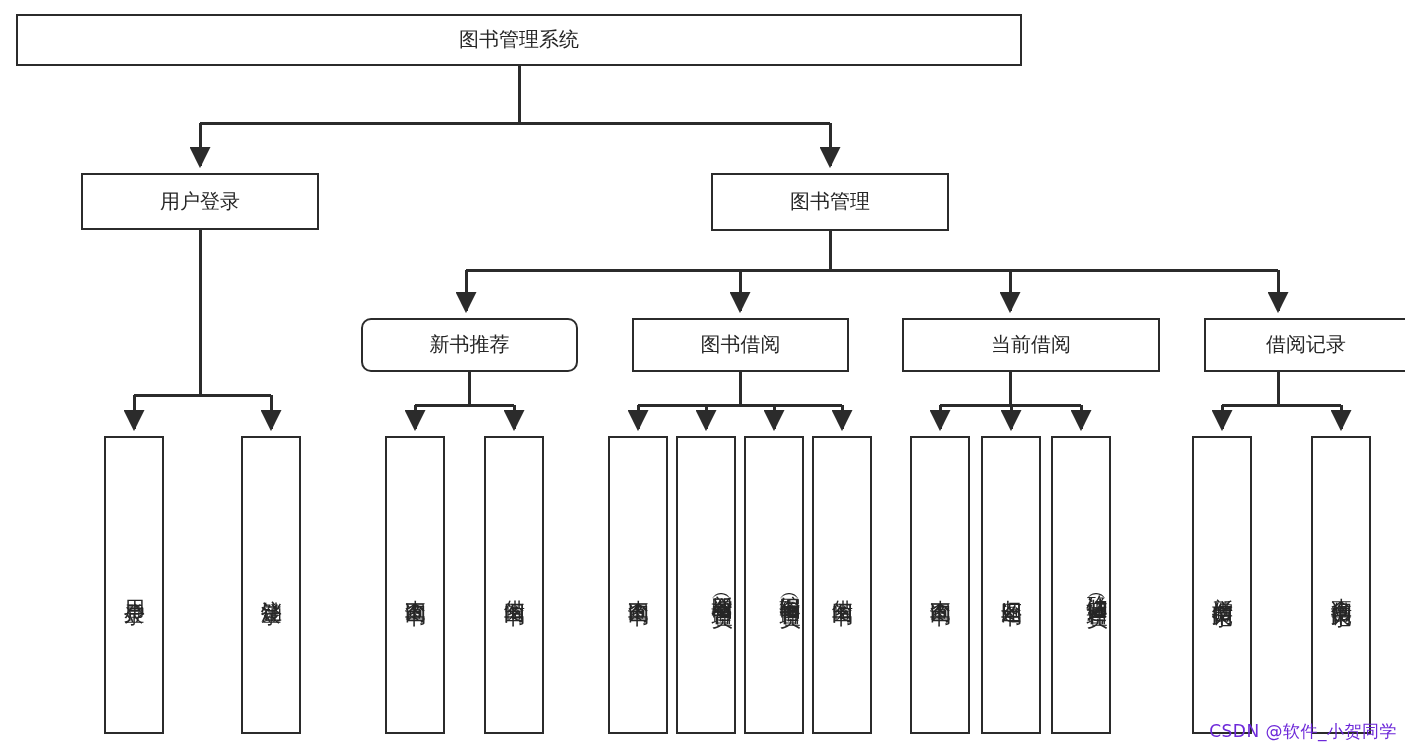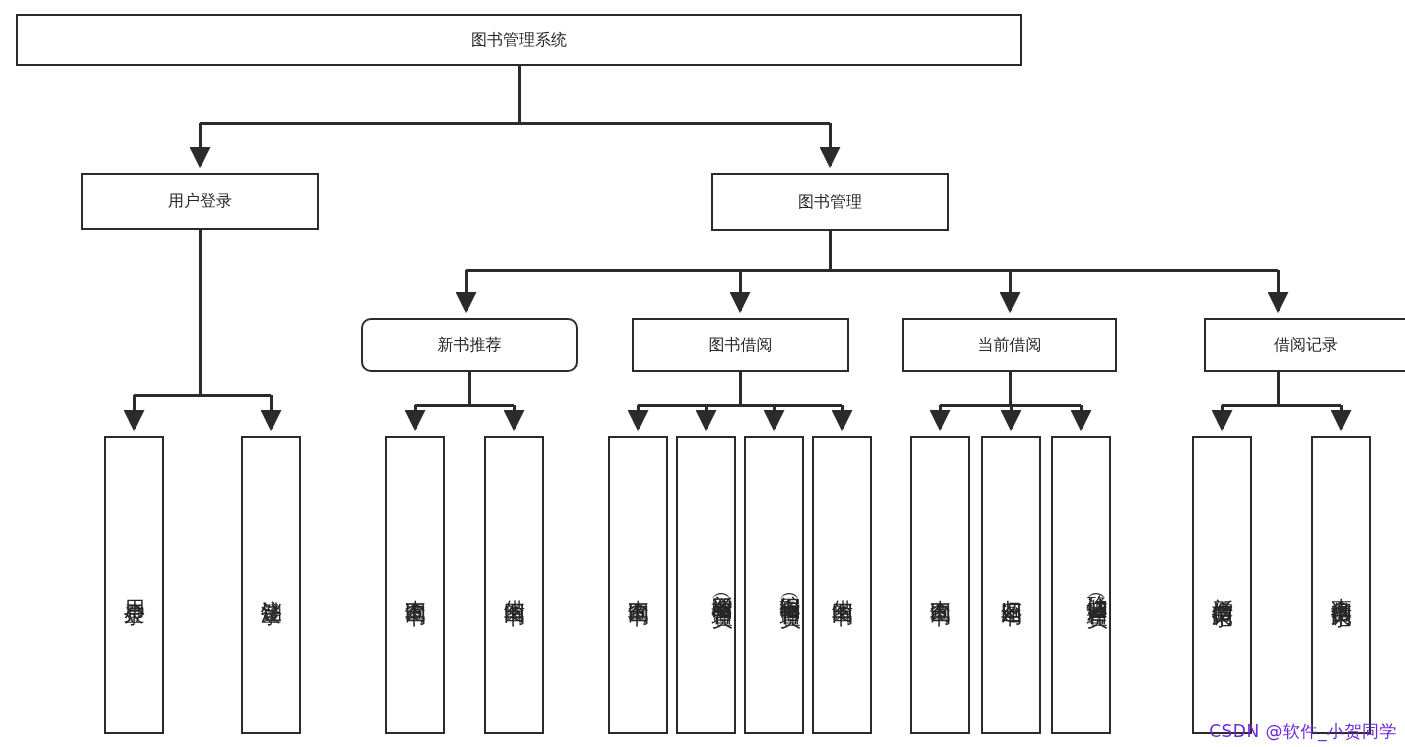--- a/index.html
+++ b/index.html
@@ -32,21 +32,21 @@
     background: #ffffff;
     display: flex;
     align-items: center;
     justify-content: center;
     color: #262626;
     line-height: 1.18;
     text-align: center;
   }
   .node.h {            
     writing-mode: horizontal-tb;
-    font-size: 16px;
+    font-size: 20px;
   }
   .node.v {            
     writing-mode: vertical-rl;
     text-orientation: upright;
     font-size: 21px;
     letter-spacing: 2px;
     padding-top: 4px;
     align-items: flex-start;
     justify-content: center;
   }
@@ -135,21 +135,21 @@
   <div class="node h" style="left: 711px; top: 173px; width: 238px; height: 58px;">
     <span class="node-label">图书管理</span>
   </div>
 
   <div class="node h" style="left: 361px; top: 318px; width: 217px; height: 54px; border-radius: 10px;">
     <span class="node-label">新书推荐</span>
   </div>
   <div class="node h" style="left: 632px; top: 318px; width: 217px; height: 54px;">
     <span class="node-label">图书借阅</span>
   </div>
-  <div class="node h" style="left: 902px; top: 318px; width: 215px; height: 54px;">
+  <div class="node h" style="left: 902px; top: 318px; width: 258px; height: 54px;">
     <span class="node-label">当前借阅</span>
   </div>
   <div class="node h" style="left: 1172px; top: 318px; width: 204px; height: 54px; margin-left: 32px;">
     <span class="node-label">借阅记录</span>
   </div>
 
   <div class="node v center-v" style="left: 104px; top: 436px; width: 60px; height: 298px;">
     <span class="node-label">用户登录</span>
   </div>
   <div class="node v center-v" style="left: 241px; top: 436px; width: 60px; height: 298px;">

